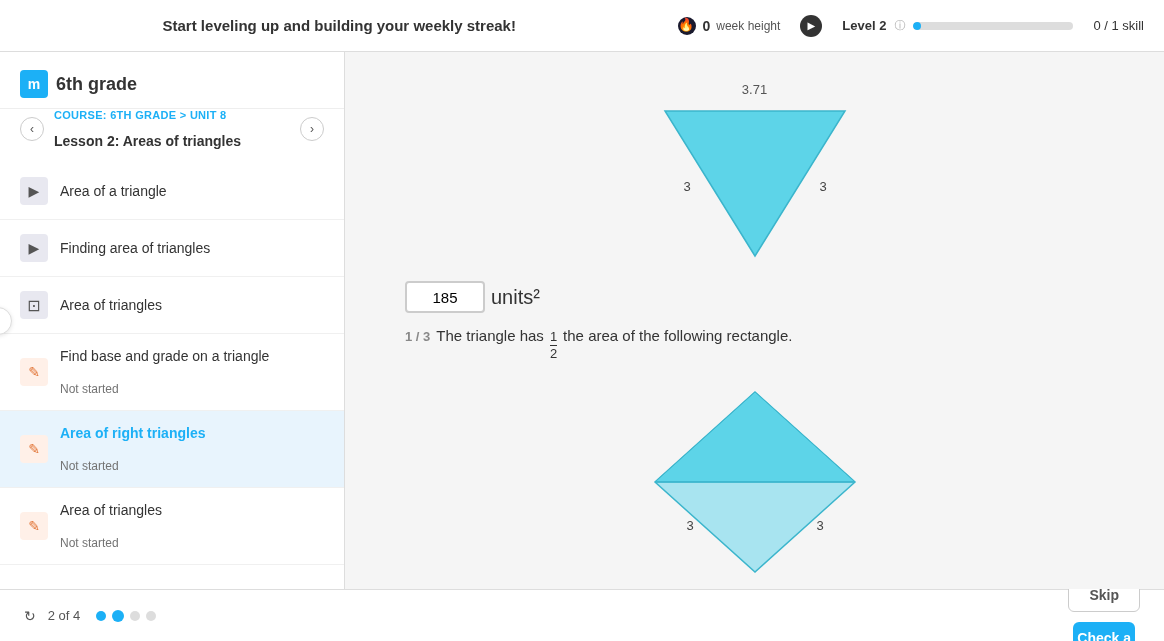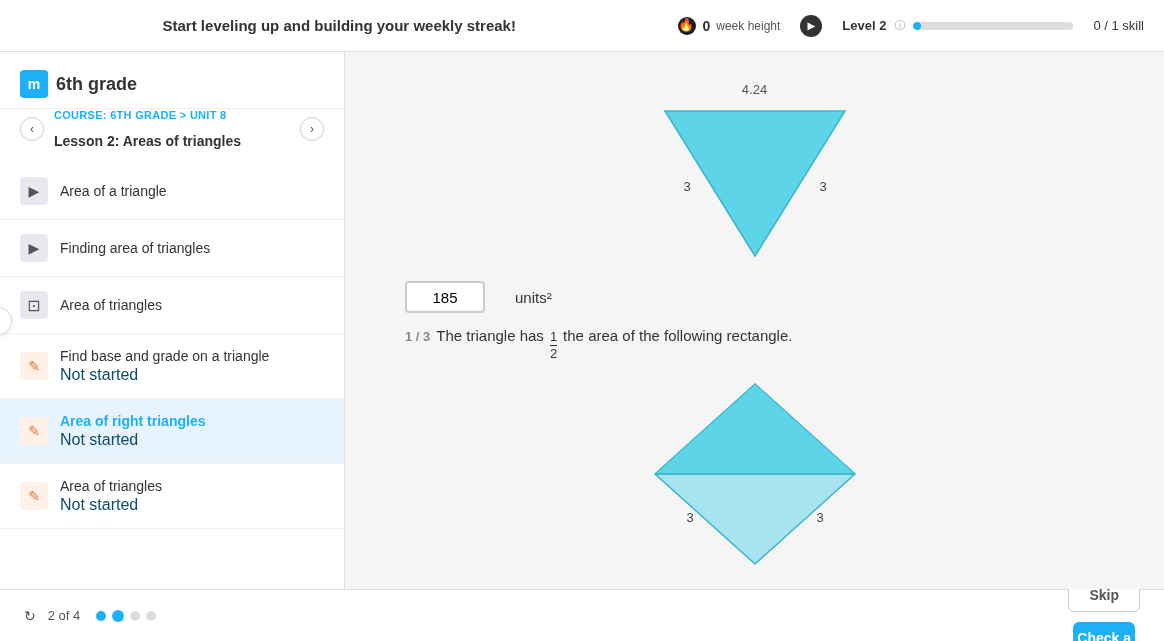--- a/index.html
+++ b/index.html
@@ -130,21 +130,21 @@
       flex-shrink: 0;
       font-size: 14px;
     }
     .item-icon.video { background: #e8e8f0; color: #555; }
     .item-icon.exercise { background: #e8e8f0; color: #555; }
     .item-icon.pencil { background: #fff0e8; color: #e07030; }
 
     .item-text {}
     .item-title { font-size: 14px; color: #333; font-weight: 500; }
     .item-title.active-link { color: #1cb0f6; font-weight: 600; }
-    .item-subtitle { font-size: 16px; color: #0c4a6e; margin-top: 2px; }
+    .item-subtitle { font-size: 12px; color: #737373; margin-top: 18px; }
 
     .left-arrow {
       position: absolute;
       left: -16px;
       top: 50%;
       transform: translateY(-50%);
       width: 28px; height: 28px;
       background: #fff;
       border: 1px solid #ddd;
       border-radius: 50%;
@@ -187,27 +187,27 @@
     .answer-input {
       width: 80px; height: 32px;
       border: 2px solid #ccc;
       border-radius: 4px;
       font-size: 15px;
       text-align: center;
       padding: 0 6px;
       outline: none;
     }
     .units-label {
-      font-size: 15px; color: #333; margin-left: 24px;
+      font-size: 20px; color: #333;
     }
 
     
     .instruction-row {
       display: flex; align-items: baseline; gap: 6px;
-      margin-bottom: 12px;
+      margin-bottom: 20px;
       font-size: 15px; color: #333;
     }
     .step-label {
       font-size: 13px; color: #888; font-weight: 600;
     }
     .fraction {
       display: inline-flex; flex-direction: column; align-items: center;
       font-size: 13px; line-height: 1.1;
     }
     .fraction .num { border-bottom: 1px solid #333; padding-bottom: 1px; }
@@ -355,21 +355,21 @@
     <div class="left-arrow">‹</div>
   </div>
 
   <div class="content">
 
     <div class="problem-area">
 
       <div class="top-triangle-container">
         <div style="position:relative; display:inline-block;">
           
-          <div style="text-align:center; font-size:13px; color:#555; margin-bottom:4px;">4.24</div>
+          <div style="text-align:center; font-size:13px; color:#555; margin-bottom:4px;">3.71</div>
           <svg width="220" height="160" viewBox="0 0 220 160">
 
             <polygon points="110,155 20,10 200,10" fill="#5dd4e8" stroke="#3bb5cc" stroke-width="1.5"></polygon>
 
             <text x="42" y="90" font-size="13" fill="#444" text-anchor="middle">3</text>
 
             <text x="178" y="90" font-size="13" fill="#444" text-anchor="middle">3</text>
           </svg>
         </div>
       </div>

